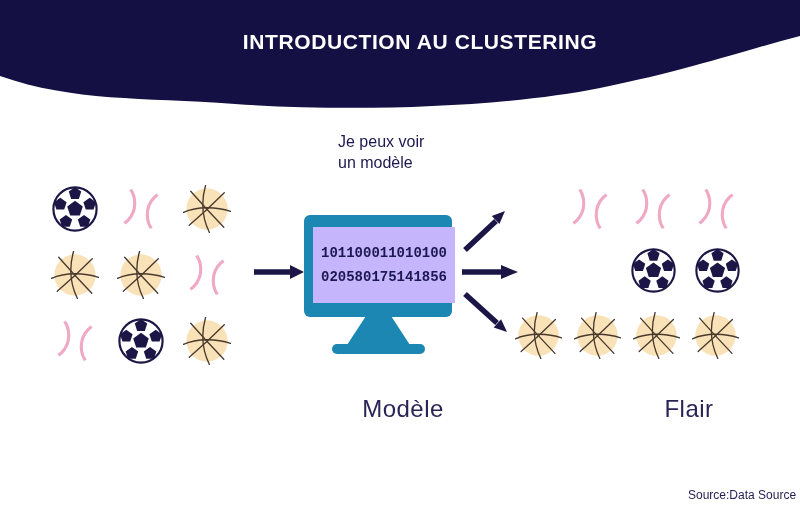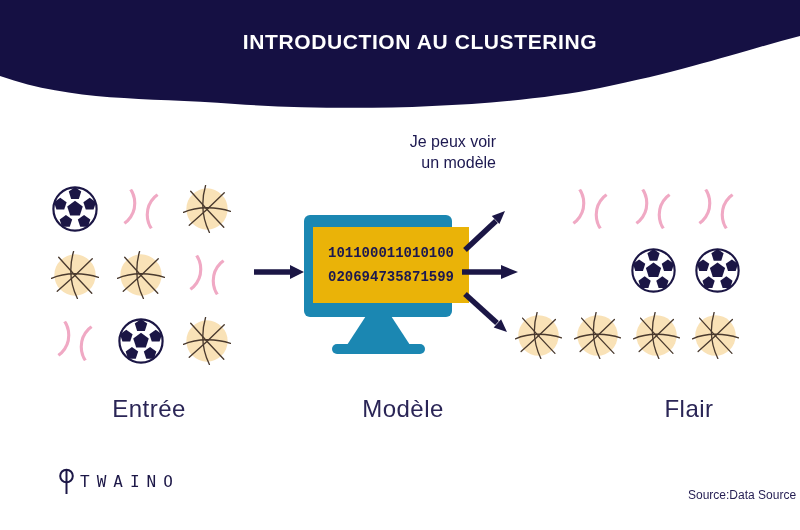--- a/index.html
+++ b/index.html
@@ -9,27 +9,27 @@
     font-family:"Liberation Sans",sans-serif;
   }
   .header-wave{position:absolute;left:0;top:0;width:800px;height:115px;}
   .title{
     position:absolute;left:0;top:30px;width:800px;text-align:center;
     color:#ffffff;font-size:21px;font-weight:bold;letter-spacing:0.6px;margin-left:20px;
   }
   
   .bubble-svg{position:absolute;left:338px;top:120px;}
   .bubble-text{
-    position:absolute;left:338px;top:131px;width:158px;text-align:right;
+    position:absolute;left:338px;top:131px;width:158px;text-align:left;
     color:#1c1850;font-size:16px;line-height:21px;
   }
   
   .monitor-bezel{position:absolute;left:304px;top:215px;width:148px;height:102px;background:#1b87b2;border-radius:6px;}
   .monitor-screen{
-    position:absolute;left:313px;top:227px;width:156px;height:76px;background:#eab308;
+    position:absolute;left:313px;top:227px;width:142px;height:76px;background:#c4b5fd;
     display:flex;flex-direction:column;justify-content:center;align-items:center;
   }
   .binary-line{
     font-family:"Liberation Mono","DejaVu Sans Mono",monospace;
     font-size:14px;font-weight:bold;line-height:24px;color:#1c1850;white-space:pre;
   }
   .monitor-stand{
     position:absolute;left:347px;top:317px;width:63px;height:28px;background:#1b87b2;
     clip-path:polygon(29% 0,71% 0,100% 100%,0 100%);
   }
@@ -80,21 +80,21 @@
     <path d="M34,60 C31,76 26,87 17,95 C34,89 49,77 57,67 Z" fill="#ffffff"></path>
   </svg>
   <div class="bubble-text">
     <div>Je peux voir</div>
     <div>un modèle</div>
   </div>
 
   <div class="monitor-bezel"></div>
   <div class="monitor-screen">
     <div class="binary-line">101100011010100</div>
-    <div class="binary-line">020694735871599</div>
+    <div class="binary-line">020580175141856</div>
   </div>
   <div class="monitor-stand"></div>
   <div class="monitor-base"></div>
 
   <svg class="arrow-left" width="56" height="20" viewBox="0 0 56 20" aria-hidden="true">
     <g stroke="#1b1645" fill="#1b1645">
       <line x1="4" y1="10" x2="41" y2="10" stroke-width="5.5"></line>
       <polygon points="40,3 54,10 40,17" stroke="none"></polygon>
     </g>
   </svg>
@@ -337,29 +337,21 @@
           <g fill="none" stroke="#4a3a2e" stroke-width="2.8" stroke-linecap="round">
             <path d="M16,13 C38,38 62,64 85,88"></path>
             <path d="M86,16 C62,40 36,64 13,84"></path>
             <path d="M47,1 C38,32 40,68 55,99"></path>
             <path d="M1,57 C30,44 70,45 99,55"></path>
           </g>
         </svg>
       </span>
     </div>
 
-  <div class="section-label label-input">Entrée</div>
   <div class="section-label label-model">Modèle</div>
   <div class="section-label label-output">Flair</div>
 
-  <div class="logo">
-    <svg width="17" height="28" viewBox="0 0 17 28" aria-hidden="true">
-      <circle cx="8.5" cy="9" r="6.3" fill="none" stroke="#1c1747" stroke-width="2"></circle>
-      <line x1="8.5" y1="2" x2="8.5" y2="27" stroke="#1c1747" stroke-width="2"></line>
-    </svg>
-    <span class="logo-text">TWAINO</span>
-  </div>
   <div class="source">
     <span>Source:</span>
     <span>Data Source</span>
   </div>
 
 </div>
 
 </body></html>

